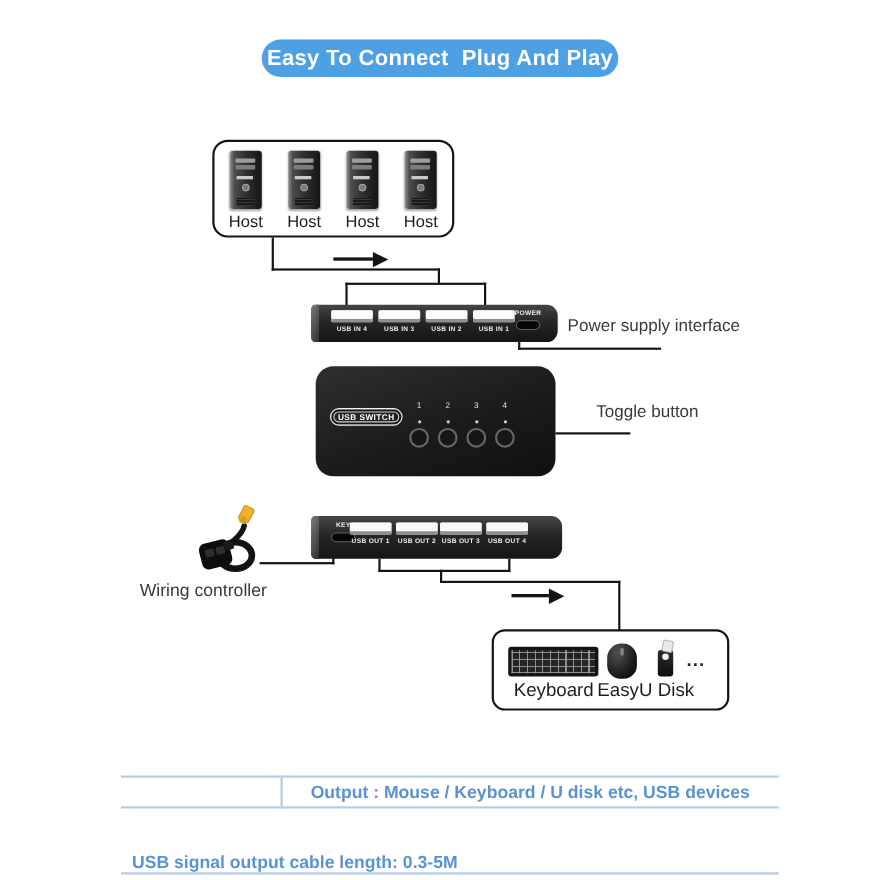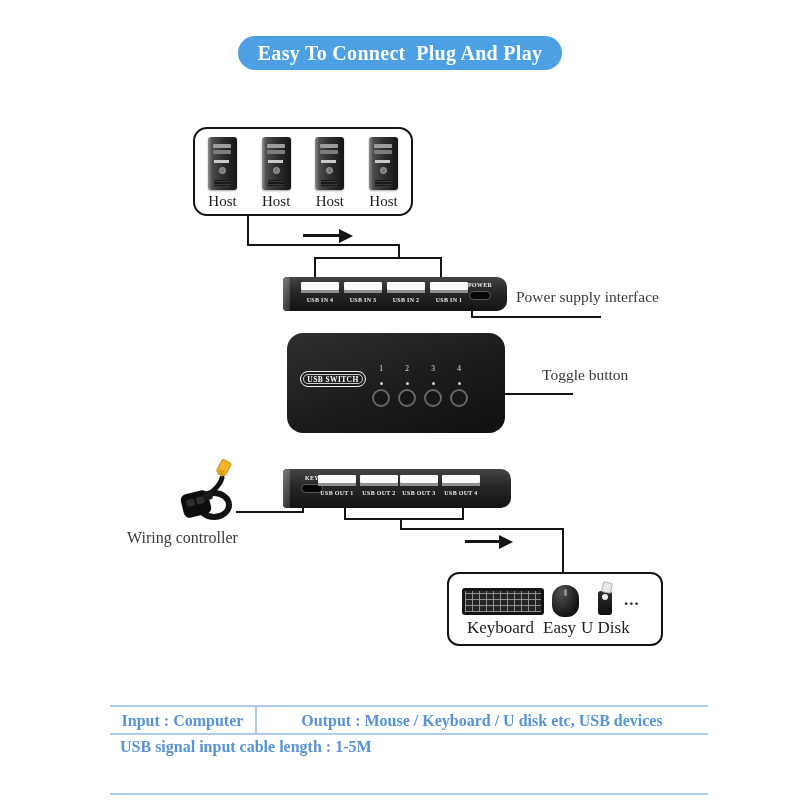--- a/index.html
+++ b/index.html
@@ -1,17 +1,17 @@
 <!DOCTYPE html>
 <html><head>
 <meta charset="utf-8">
 <style>
   html,body{margin:0;padding:0;background:#fff;}
   #canvas{position:relative;width:800px;height:800px;background:#ffffff;overflow:hidden;
-          font-family:Liberation Serif, serif;}
+          font-family:Liberation Sans, sans-serif;}
 
   
   .banner{position:absolute;left:238px;top:36px;width:324px;height:34px;border-radius:17px;
           background:#4da0e4;color:#ffffff;font-size:20px;font-weight:bold;
           display:flex;align-items:center;justify-content:center;white-space:pre;letter-spacing:.3px;}
 
   
   .ln{position:absolute;background:#141414;}
   .arrow-shaft{position:absolute;background:#141414;height:3px;}
   .arrow-head{position:absolute;width:0;height:0;border-top:7px solid transparent;
@@ -263,20 +263,19 @@
         <span class="ring"></span>
         <span class="cap"></span>
     </div>
     <div class="more-dots">...</div>
     <div class="periph-label" style="left:18px">Keyboard</div>
     <div class="periph-label" style="left:94px">Easy</div>
     <div class="periph-label" style="left:132px">U Disk</div>
   </div>
 
   <div class="bline" style="left:110px;top:705px;width:598px"></div>
-  <div class="tcell" style="left:110px;width:145px">Input : Computer</div>
   <div class="bdiv" style="left:255px;top:705px;height:30px"></div>
   <div class="tcell" style="left:256px;width:452px">Output : Mouse / Keyboard / U disk etc, USB devices</div>
   <div class="bline" style="left:110px;top:733px;width:598px"></div>
-  <div class="trow" style="left:120px;top:738px">USB signal input cable length : 1-5M</div>
+  <div class="trow" style="left:120px;top:776px">USB signal output cable length: 0.3-5M</div>
   <div class="bline" style="left:110px;top:793px;width:598px"></div>
 
 </div>
 
 </body></html>

